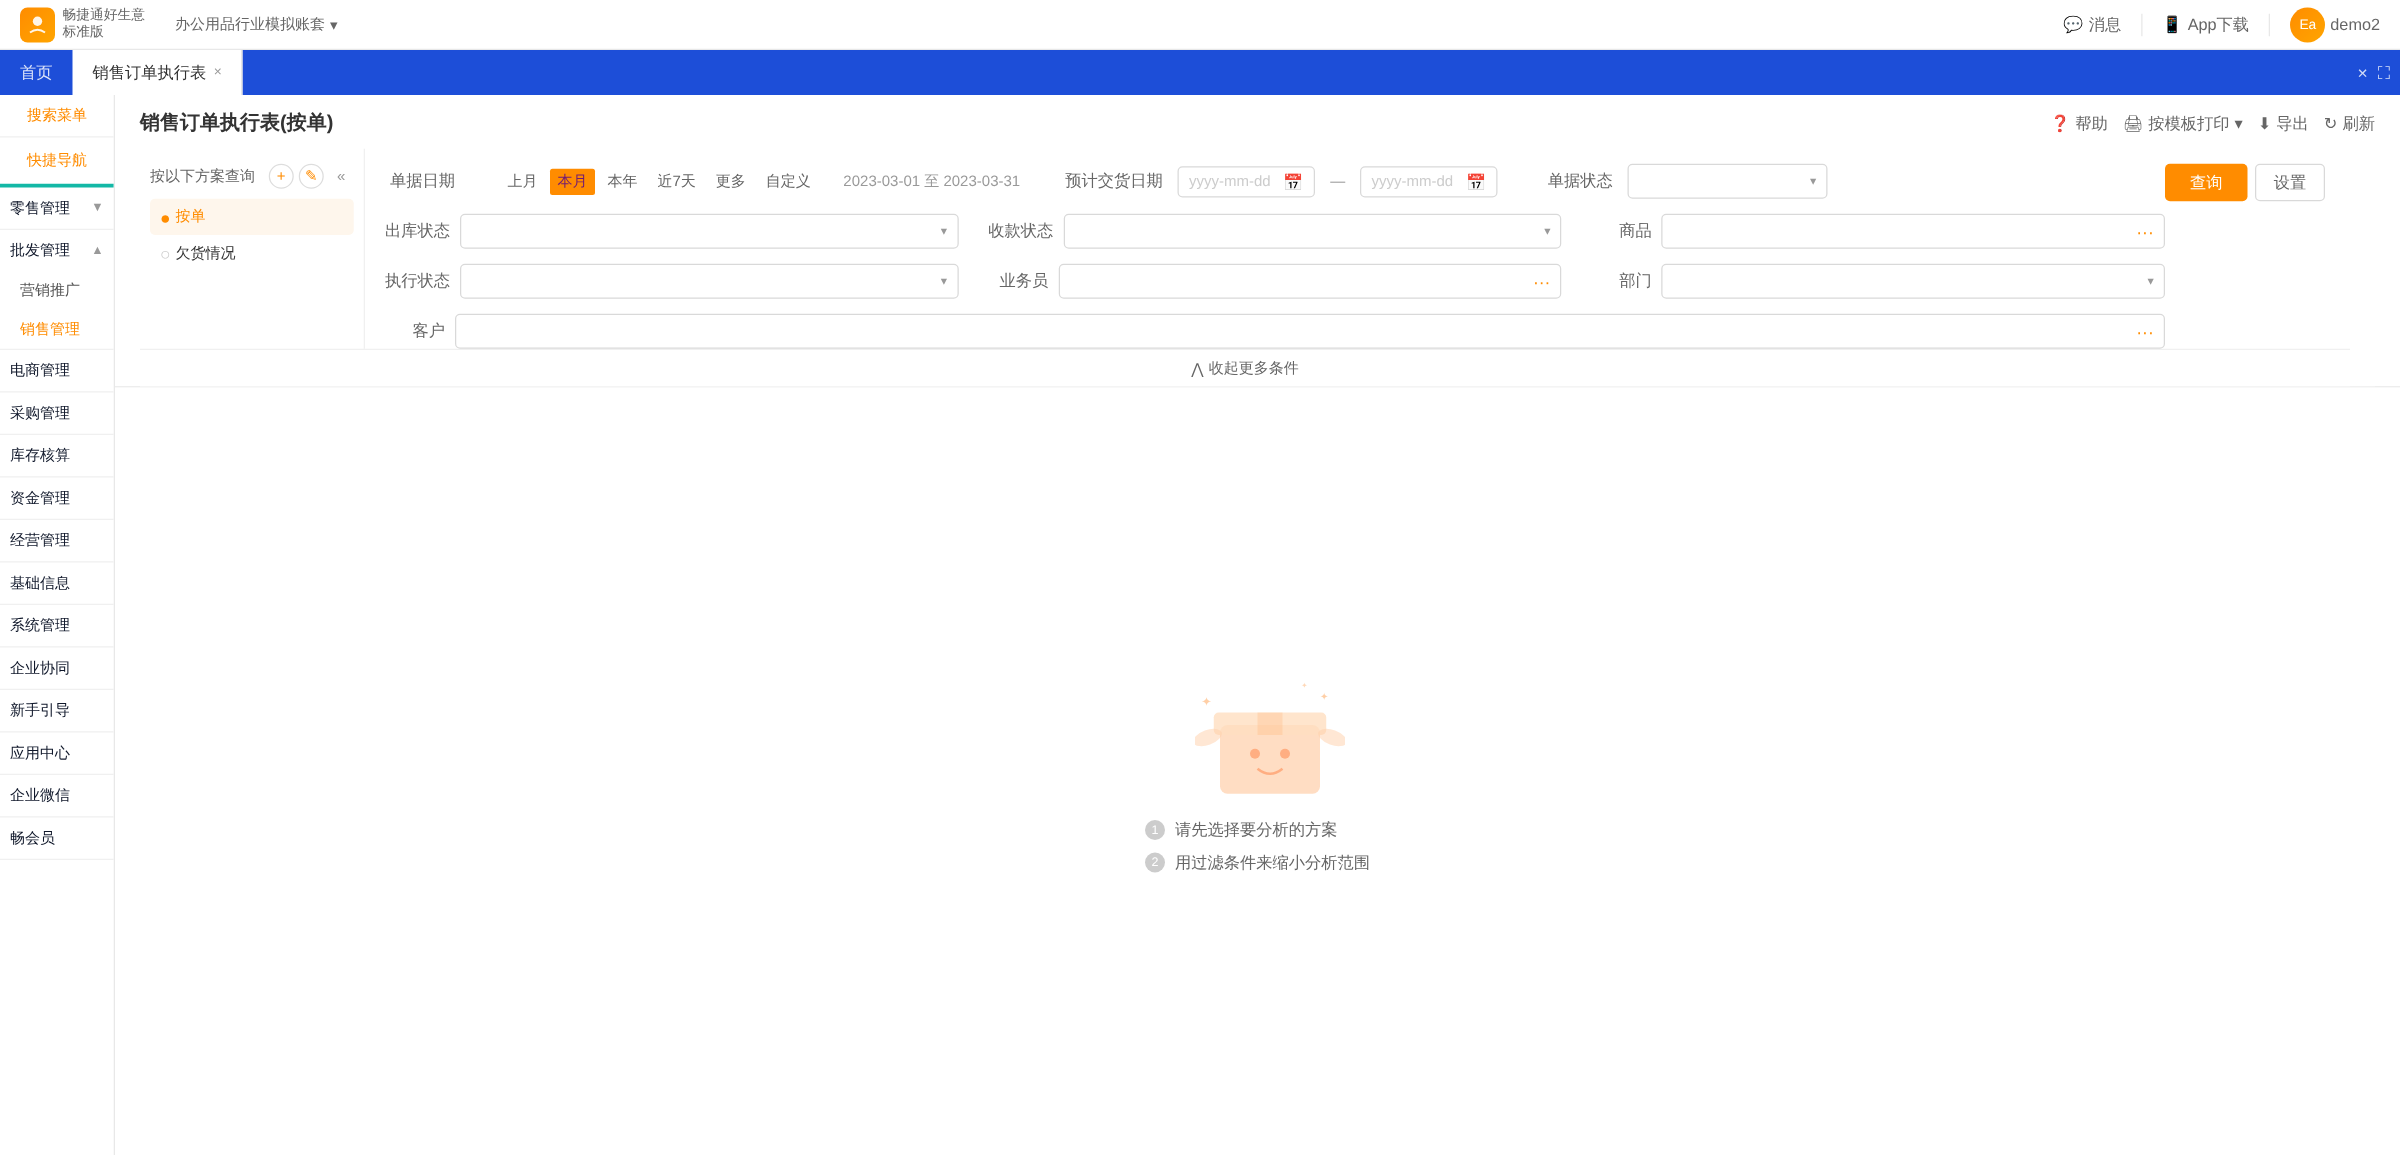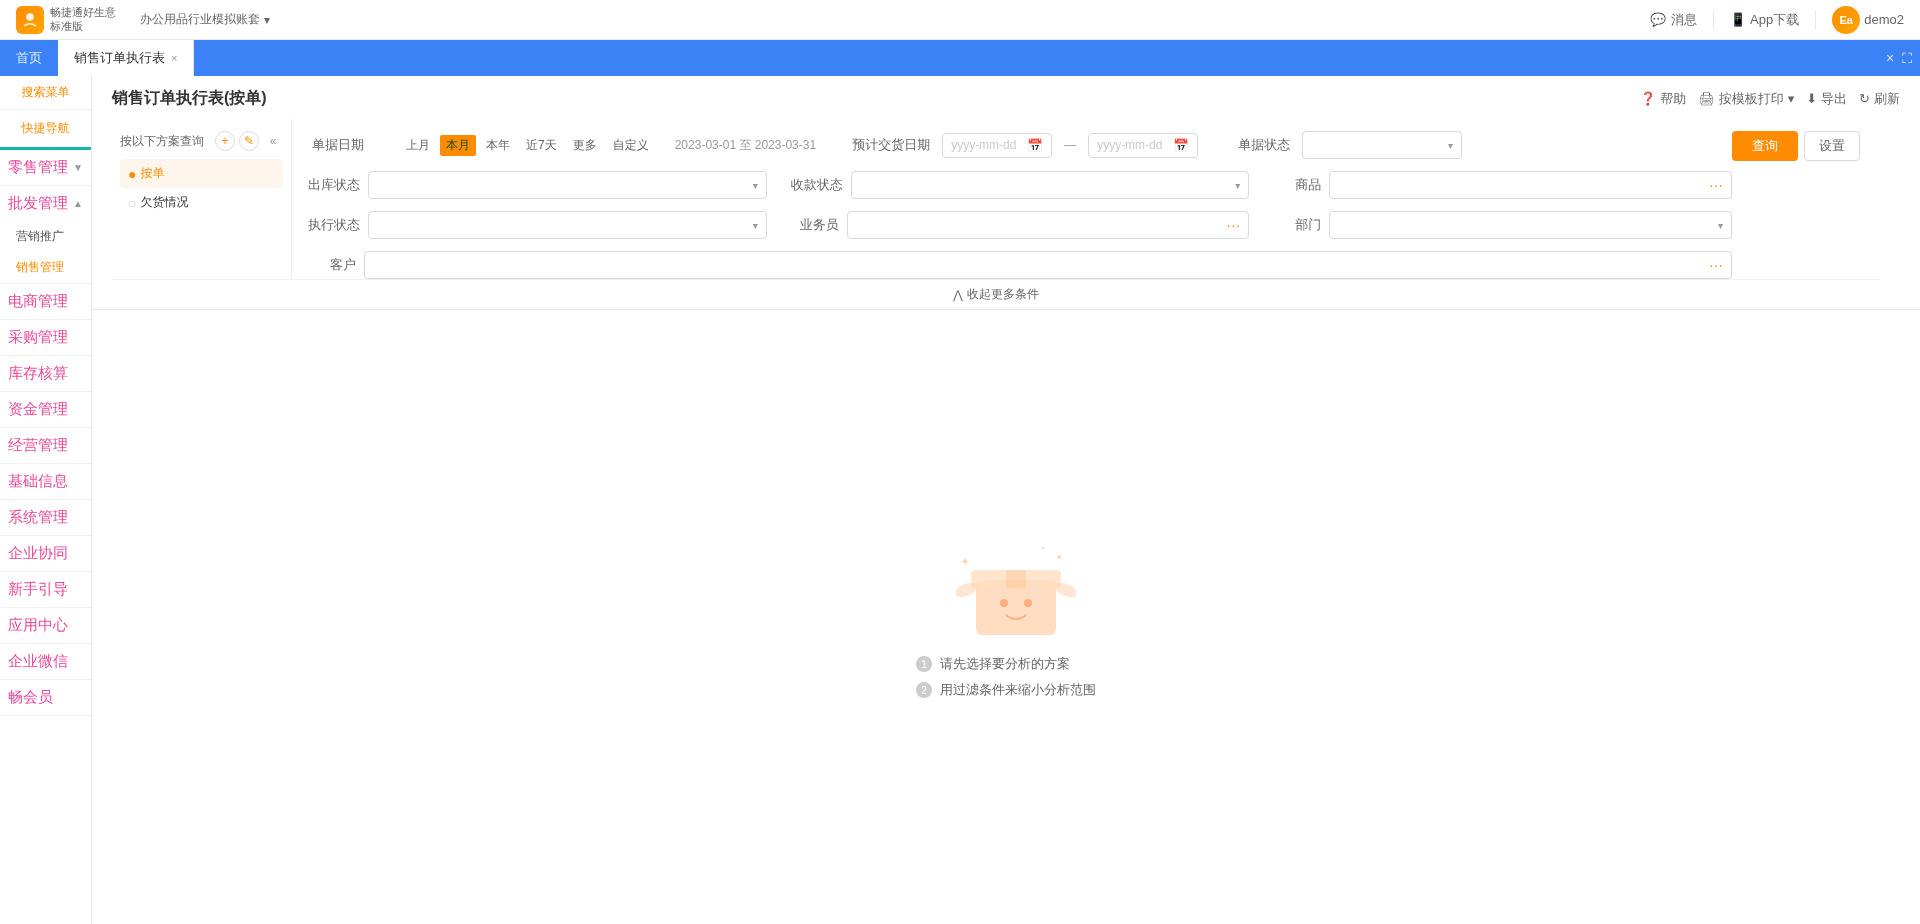--- a/index.html
+++ b/index.html
@@ -64,27 +64,26 @@
     .avatar-circle {
       width: 28px;
       height: 28px;
       border-radius: 50%;
       background: linear-gradient(135deg, #ff8c00, #ffa500);
       display: flex;
       align-items: center;
       justify-content: center;
       color: white;
       font-size: 11px;
-      font-weight: bold;
     }
 
     
     .tab-bar {
       height: 36px;
-      background: #3b82f6;
+      background: #1d4ed8;
       display: flex;
       align-items: center;
       padding: 0 0;
       flex-shrink: 0;
     }
     .tab-home {
       height: 100%;
       padding: 0 16px;
       display: flex;
       align-items: center;
@@ -162,22 +161,22 @@
       border-bottom: 1px solid #f0f0f0;
     }
     .sidebar-section-header {
       padding: 8px;
       display: flex;
       align-items: center;
       justify-content: space-between;
       cursor: pointer;
     }
     .sidebar-section-title {
-      font-size: 15px;
-      color: #ec4899;
+      font-size: 12px;
+      color: #0f172a;
     }
     .sidebar-section-arrow {
       font-size: 10px;
       color: #999;
     }
     .sidebar-item {
       padding: 7px 8px 7px 16px;
       font-size: 12px;
       color: #555;
       cursor: pointer;
@@ -327,21 +326,21 @@
     }
     .date-shortcut {
       padding: 2px 6px;
       font-size: 12px;
       color: #666;
       cursor: pointer;
       border-radius: 2px;
     }
     .date-shortcut.active {
       background: #ff8c00;
-      color: #14532d;
+      color: #701a75;
       border-radius: 2px;
     }
     .date-range {
       display: flex;
       align-items: center;
       gap: 4px;
       font-size: 12px;
       color: #999;
       margin-left: 8px;
     }

